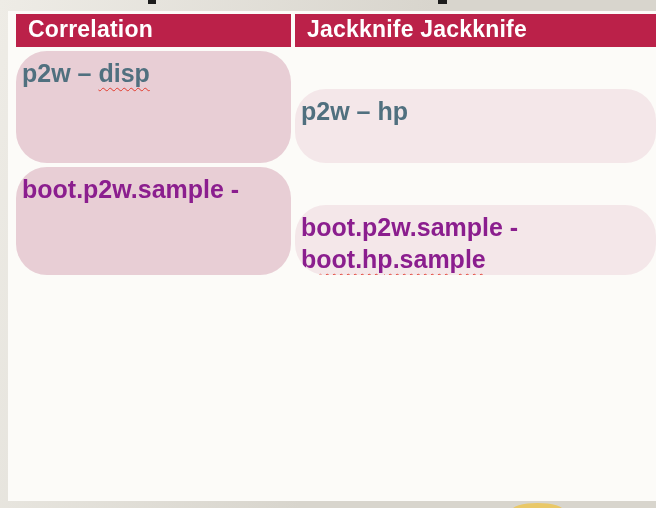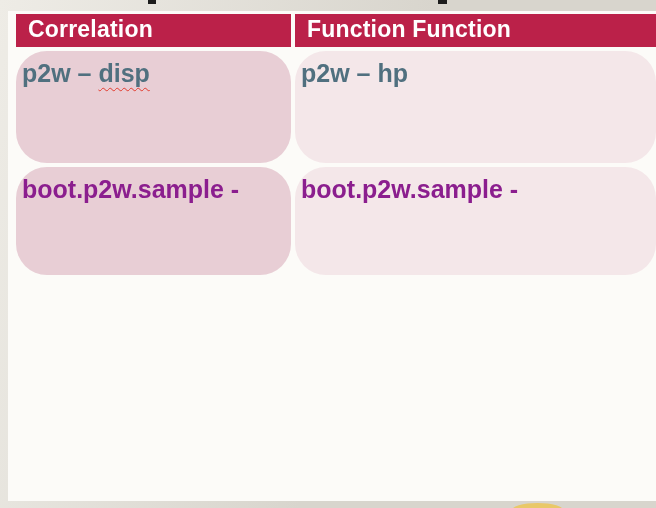--- a/index.html
+++ b/index.html
@@ -21,21 +21,21 @@
   }
   .cell { box-sizing:border-box; overflow:hidden; }
   .hcell {
     background:var(--header_bg,#bb2149); color:var(--header_text,#ffffff);
     font-size:23px; display:flex; align-items:center; padding:0 0 2px 12px;
     letter-spacing:0.2px;
   }
   .body-cell { font-size:25px; line-height:1.26; padding:7px 8px 0 6px;border-radius:31px; }
   .fn-cell   { padding-left:11px; }
   .row-a { background:var(--row_odd_bg,#e8ced5); }
-  .row-b { background:var(--row_even_bg,#f4e7e9); }
+  .row-b { background:var(--row_even_bg,#f4e7e9);margin-top:38px; }
   .slate  { color:var(--text_slate,#50707f); }
   .purple { color:var(--text_purple,#8b1e8e); }
   .wavy {
     text-decoration-line:underline;
     text-decoration-style:wavy;
     text-decoration-color:var(--spellcheck_red,#e23b2e);
     text-decoration-thickness:1px;
     text-underline-offset:5px;
   }
   .mark { position:absolute; top:0; height:4px; background:var(--crop_mark_dark,#1c1c1c); }
@@ -52,35 +52,36 @@
 <div class="mark mark-1"></div>
 <div class="mark mark-2"></div>
 
 <div class="table-wrap">
   <div class="grid">
 
     <div class="cell hcell">
       <span>Correlation</span>
     </div>
     <div class="cell hcell">
-      <span>Function Function</span>
+      <span>Jackknife Jackknife</span>
     </div>
 
     <div class="cell body-cell row-a slate">
       <span>p2w – </span><span class="wavy">disp</span>
     </div>
 
     <div class="cell body-cell row-b slate">
       <span>p2w – hp</span>
     </div>
 
     <div class="cell body-cell row-a purple">
       <div>boot.p2w.sample -</div>
     </div>
 
     <div class="cell body-cell row-b purple">
       <div>boot.p2w.sample -</div>
+      <div class="wavy">boot.hp.sample</div>
     </div>
 
   </div>
 </div>
 
 <div class="accent"></div>
 
 </body></html>

